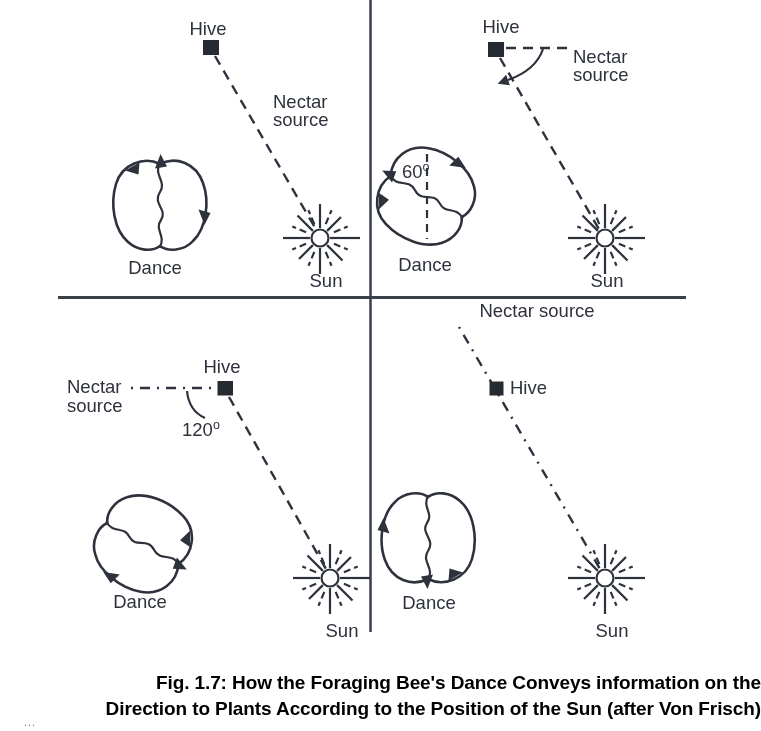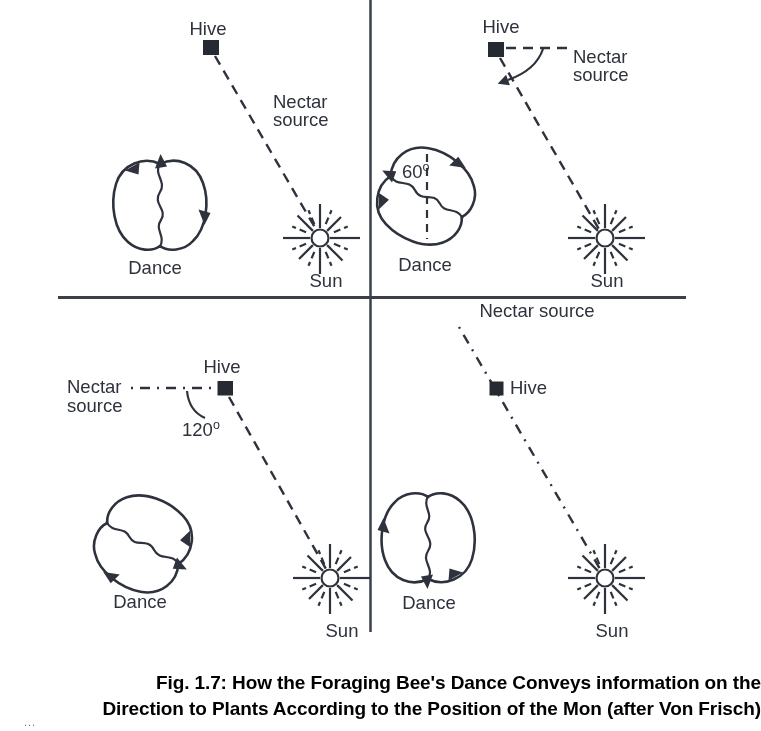--- a/index.html
+++ b/index.html
@@ -126,17 +126,17 @@
     <use href="#dance-glyph" transform="translate(428,537) rotate(180)"></use>
     <text x="429" y="609" text-anchor="middle">Dance</text>
     <use href="#sun-glyph" transform="translate(605,578)"></use>
     <text x="612" y="637" text-anchor="middle">Sun</text>
   </g>
 </svg>
 
   
   <div class="caption">
     <div>Fig. 1.7: How the Foraging Bee's Dance Conveys information on the</div>
-    <div>Direction to Plants According to the Position of the Mon (after Von Frisch)</div>
+    <div>Direction to Plants According to the Position of the Sun (after Von Frisch)</div>
   </div>
 
   <div class="footer-mark">...</div>
 </div>
 
 </body></html>

